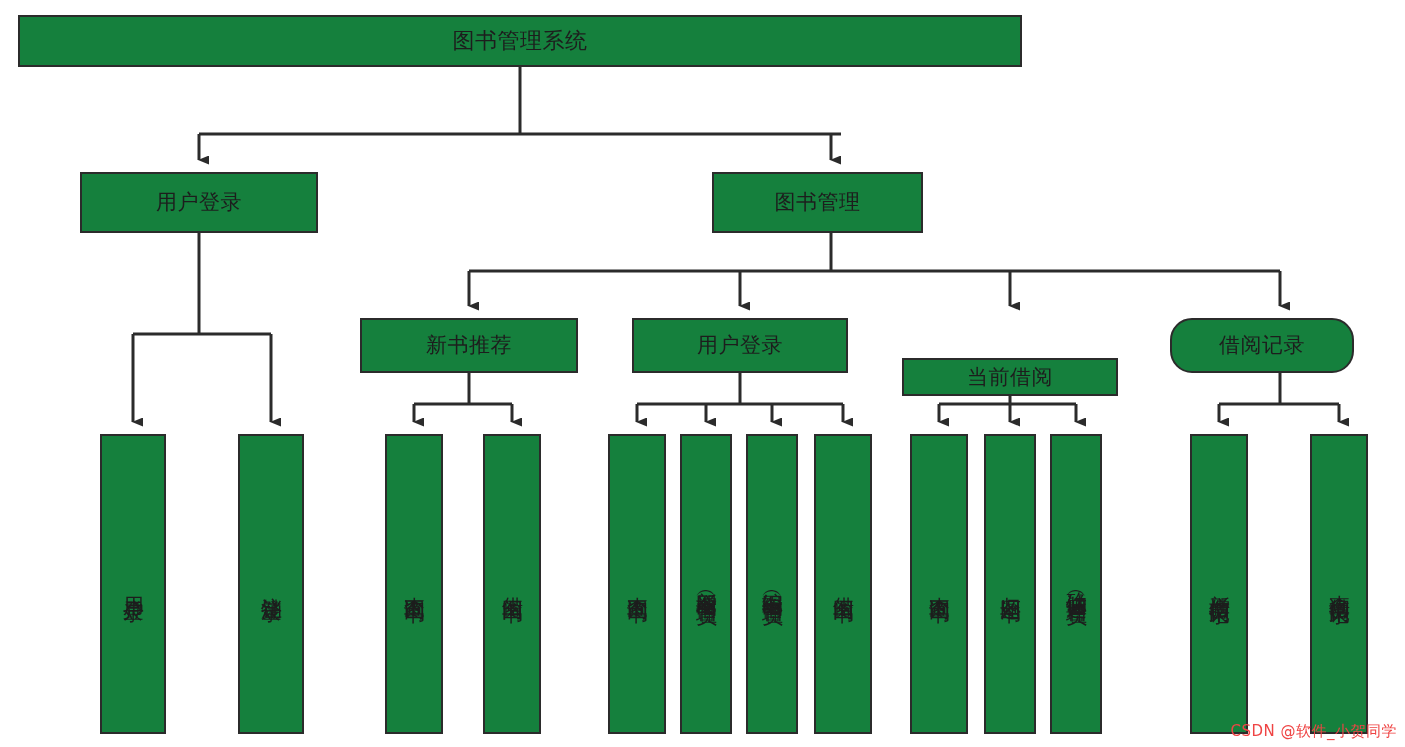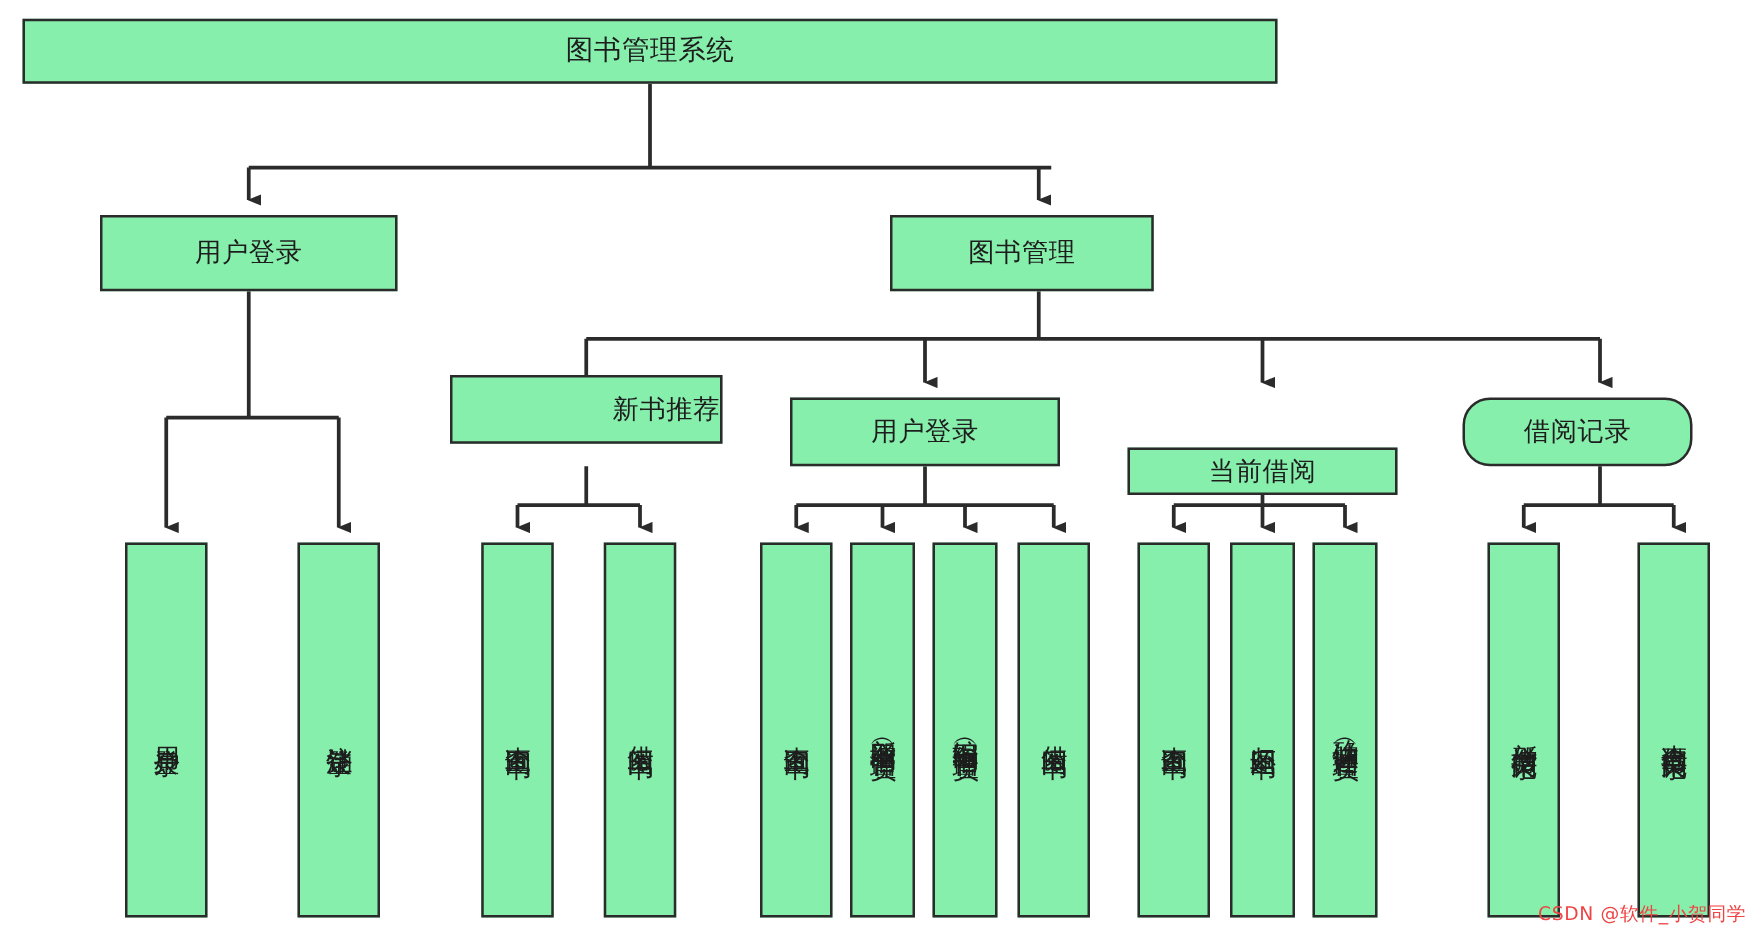--- a/index.html
+++ b/index.html
@@ -22,21 +22,21 @@
     left: 0;
     top: 0;
     width: 1405px;
     height: 747px;
     pointer-events: none;
   }
   .node {
     position: absolute;
     box-sizing: border-box;
     border: 2.5px solid #2b2b2b;
-    background: #86efac;
+    background: #15803d;
     display: flex;
     align-items: center;
     justify-content: center;
     color: #1d1d1d;
   }
   .node .label {
     font-size: 21px;
     line-height: 1.15;
     letter-spacing: 0.5px;
     white-space: nowrap;
@@ -128,21 +128,21 @@
     <span class="label">图书管理系统</span>
   </div>
 
   <div class="node" style="left:80px; top:172px; width:238px; height:61px;">
     <span class="label">用户登录</span>
   </div>
   <div class="node" style="left:712px; top:172px; width:211px; height:61px;">
     <span class="label">图书管理</span>
   </div>
 
-  <div class="node" style="left:360px; top:300px; width:218px; height:55px;justify-content:flex-end;">
+  <div class="node" style="left:360px; top:318px; width:218px; height:55px;">
     <span class="label">新书推荐</span>
   </div>
   <div class="node" style="left:632px; top:318px; width:216px; height:55px;">
     <span class="label">用户登录</span>
   </div>
   <div class="node" style="left:902px; top:318px; width:216px; height:38px;margin-top:40px;">
     <span class="label">当前借阅</span>
   </div>
   <div class="node" style="left:1170px; top:318px; width:184px; height:55px;border-radius:22px;">
     <span class="label">借阅记录</span>

